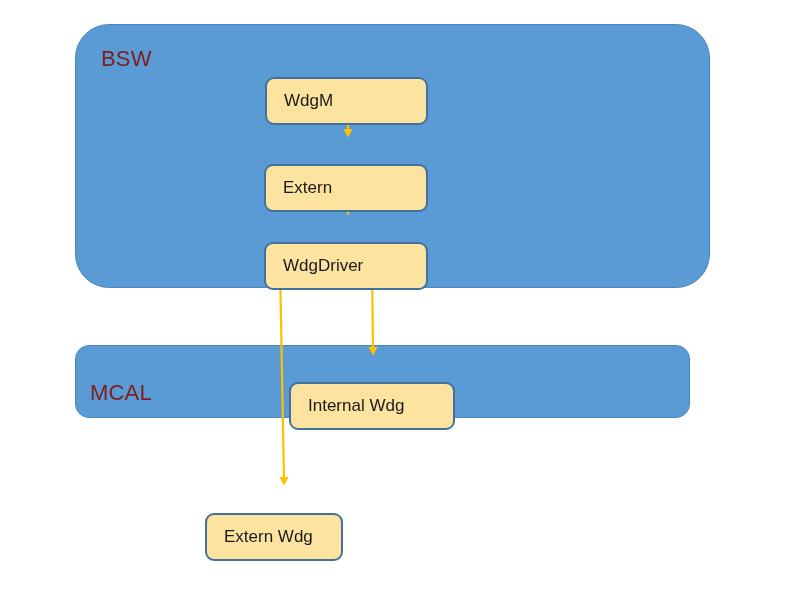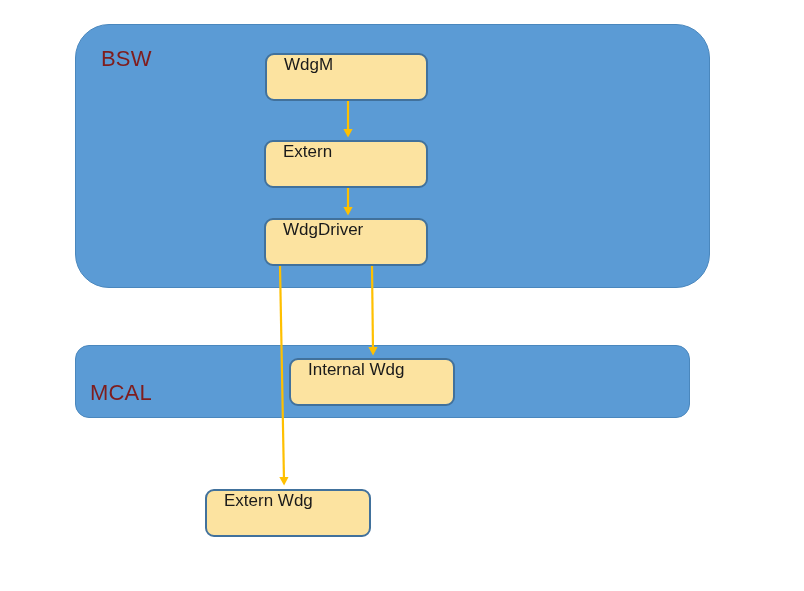--- a/index.html
+++ b/index.html
@@ -57,34 +57,35 @@
     top: 380px;
   }
   
   .module {
     position: absolute;
     background: #fce3a0;
     border: 2px solid #41719c;
     border-radius: 9px;
     box-sizing: border-box;
     display: flex;
-    align-items: flex-start;
+    align-items: center;
     color: #1a1a1a;
     font-size: 17px;
     font-family: "Liberation Sans", sans-serif;
     white-space: nowrap;
+    margin-top: 24px;
   }
   .module > span {
     padding-left: 17px;
   }
   .mod-wdgm        { left: 265px; top: 53px;  width: 163px; height: 48px; }
   .mod-wdgif       { left: 264px; top: 140px; width: 164px; height: 48px; }
   .mod-wdgdriver   { left: 264px; top: 218px; width: 164px; height: 48px; }
   .mod-internalwdg { left: 289px; top: 358px; width: 166px; height: 48px; }
-  .mod-externwdg   { left: 205px; top: 489px; width: 166px; height: 48px; }
+  .mod-externwdg   { left: 205px; top: 489px; width: 138px; height: 48px; }
   
   #arrows {
     position: absolute;
     left: 0;
     top: 0;
     width: 804px;
     height: 591px;
     pointer-events: none;
   }
 </style>

